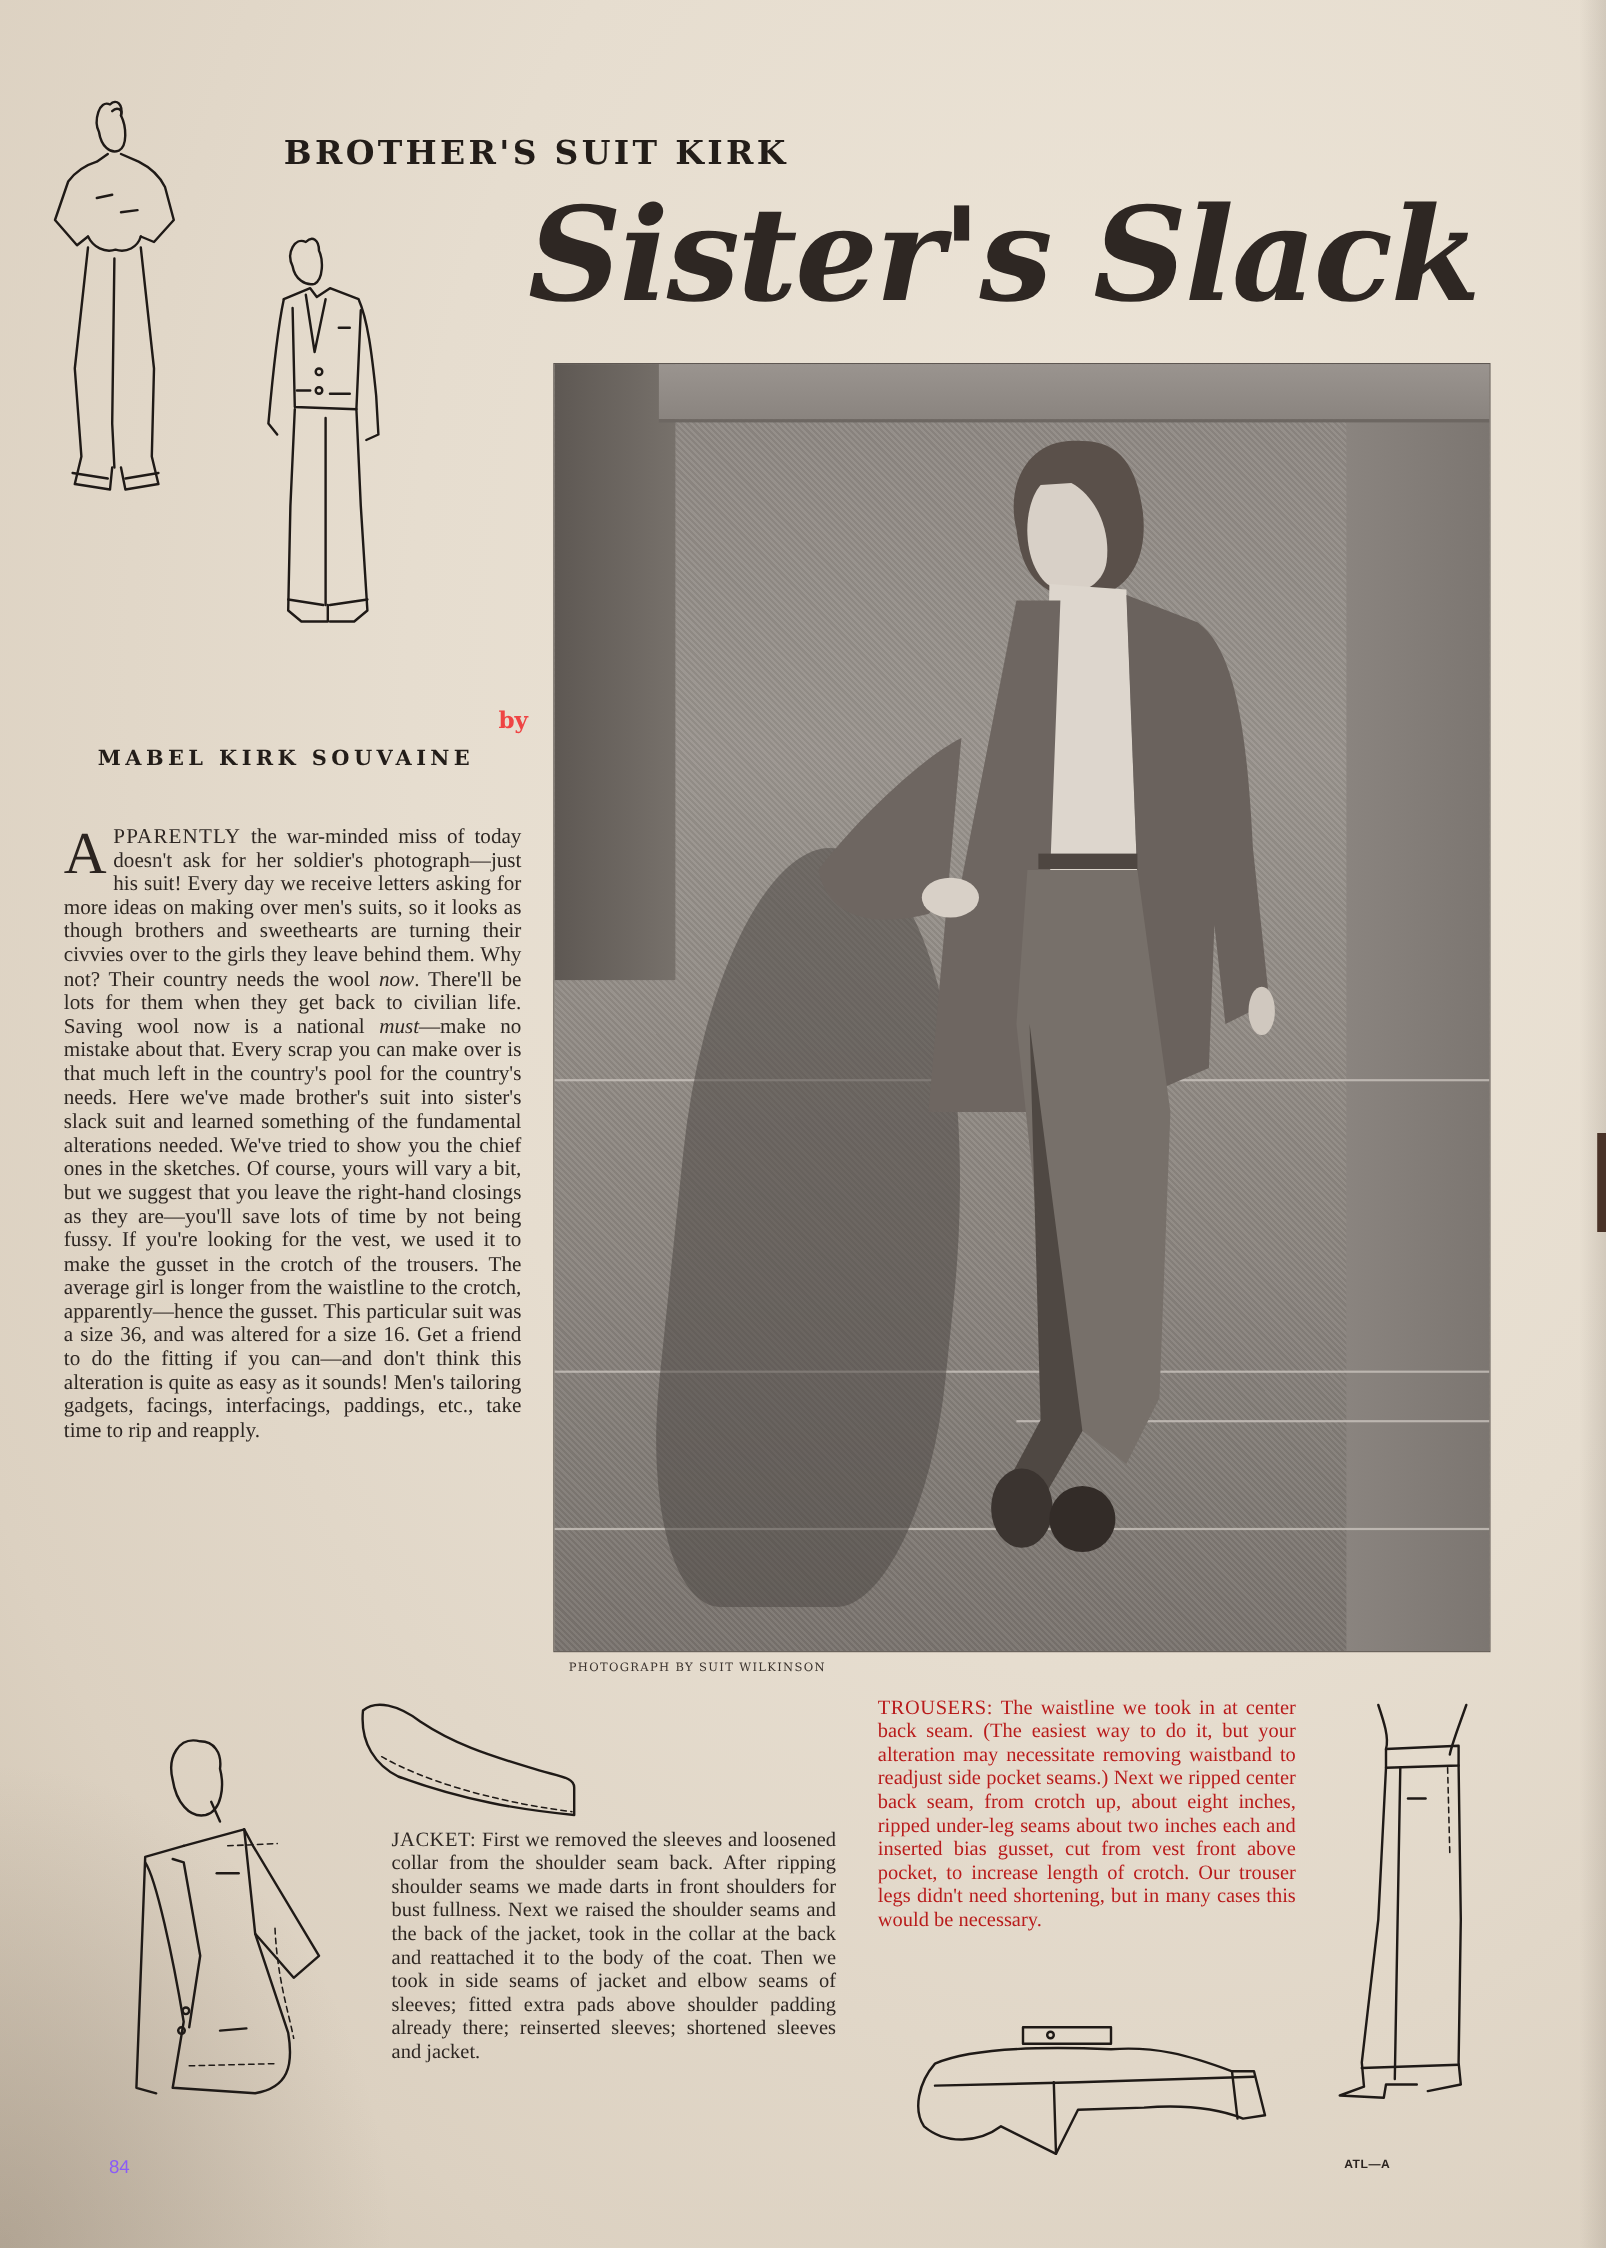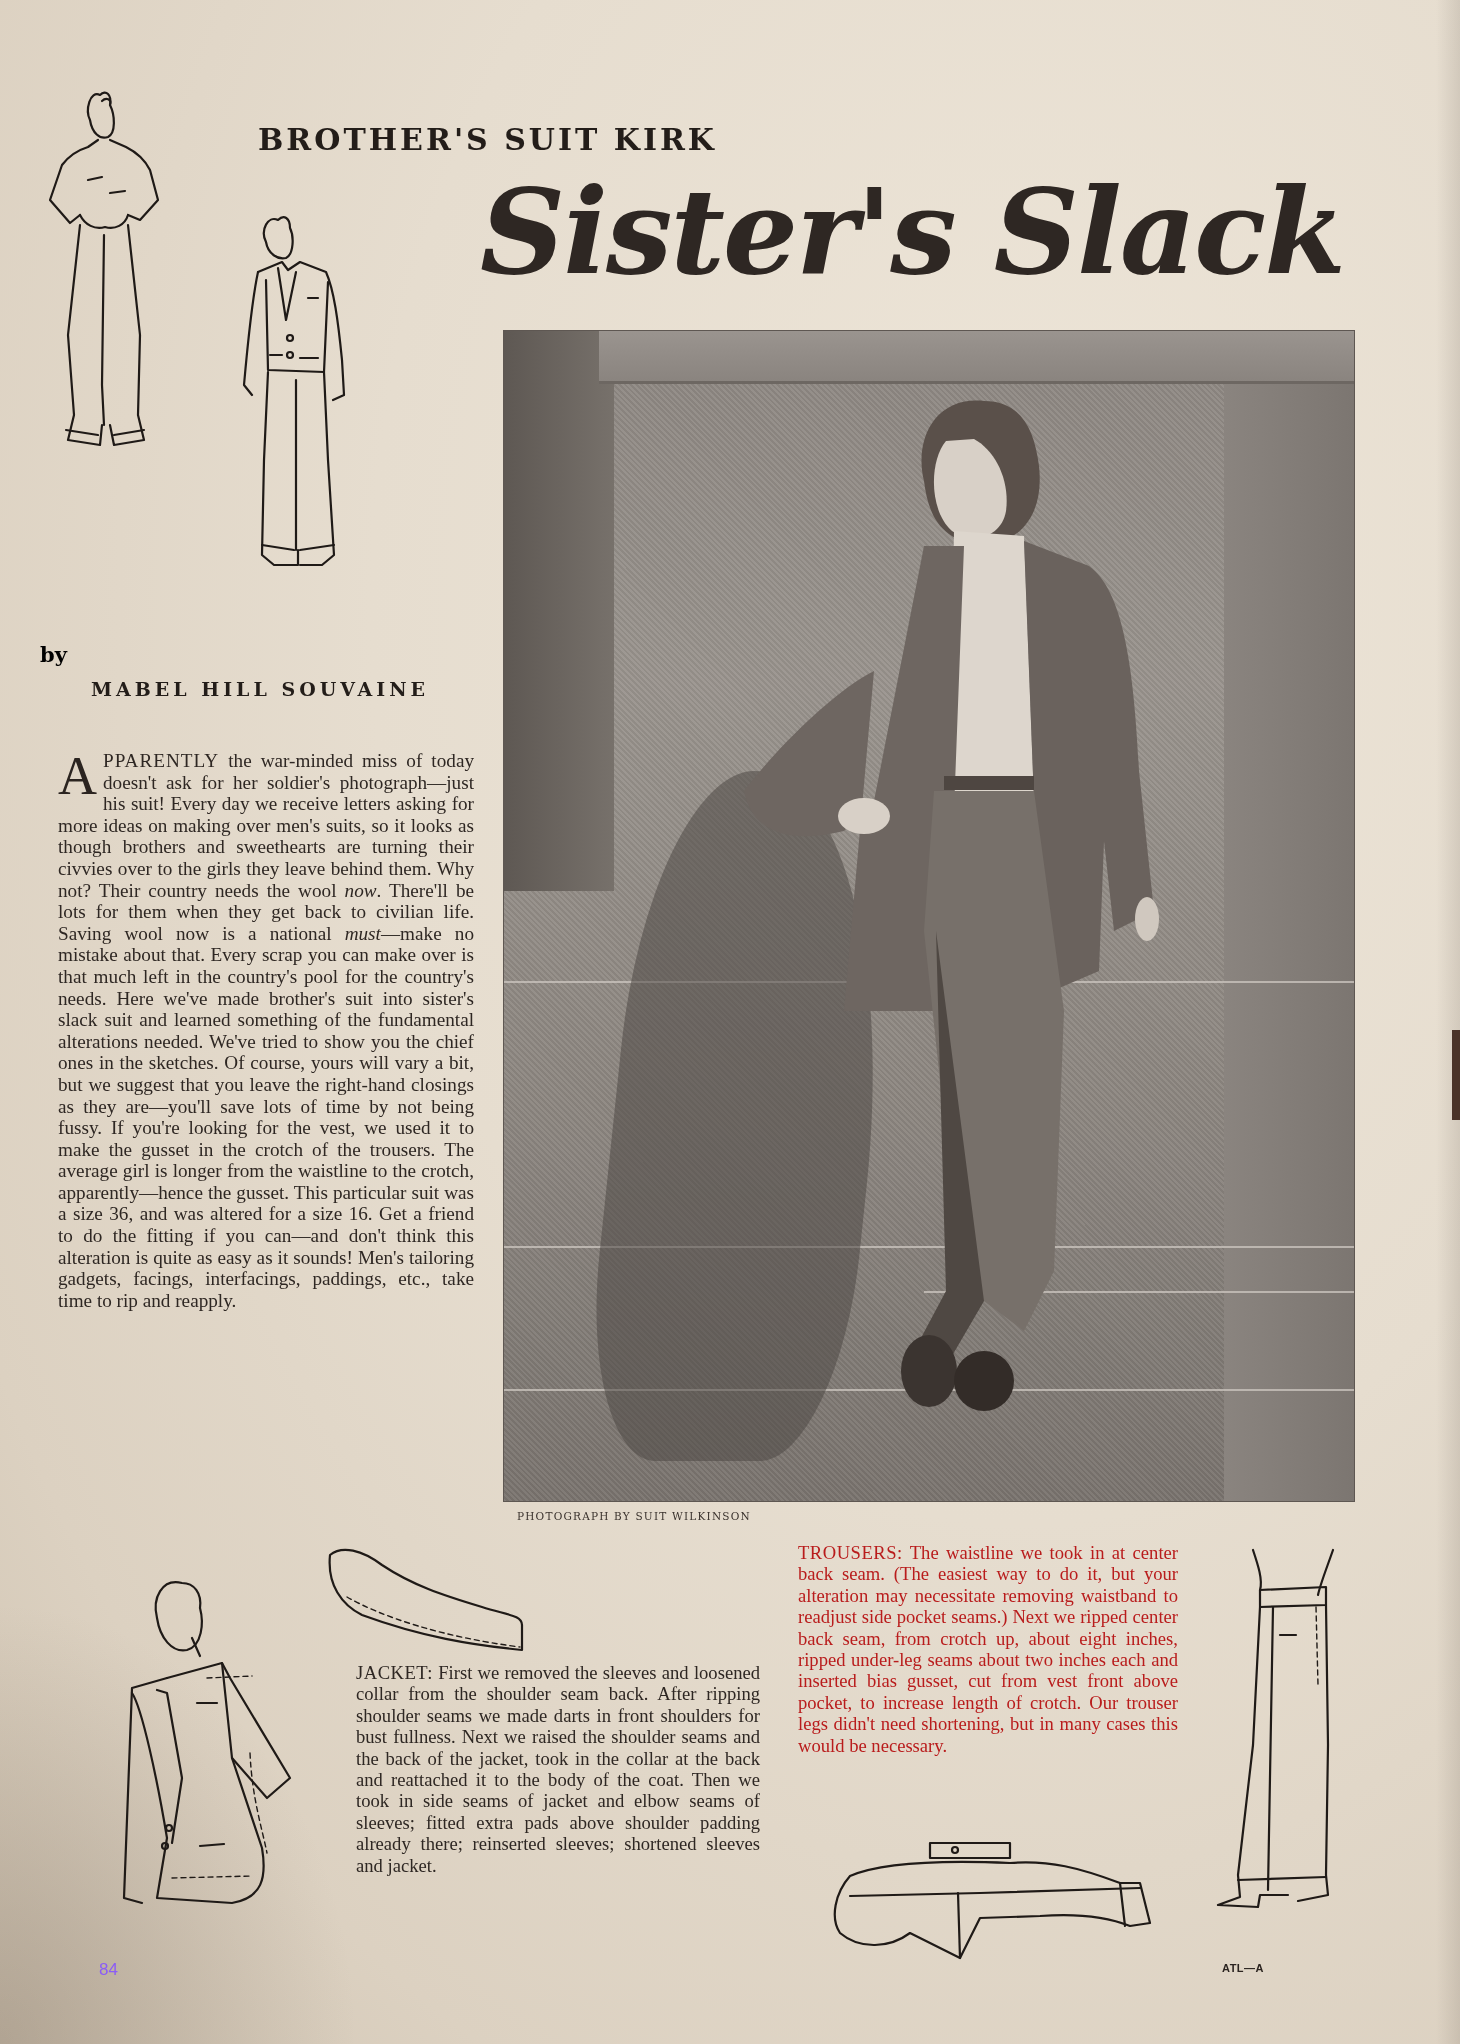--- a/index.html
+++ b/index.html
@@ -30,22 +30,22 @@
   .script-title {
     position:absolute; left:470px; top:158px; width:900px; height:160px;
   }
   .script-title svg { width:100%; height:100%; }
   .script-title text {
     font-family: "DejaVu Serif", serif; font-style:italic; font-weight:bold;
     font-size:118px; fill:#2e2723; letter-spacing:-2px;
   }
 
   .byline-by {
-    position:absolute; left:40px; top:642px; width:440px; text-align:left;
-    font-family:"DejaVu Serif", serif; font-weight:bold; font-size:21px; color:#000000;
+    position:absolute; left:40px; top:642px; width:440px; text-align:right;
+    font-family:"DejaVu Serif", serif; font-weight:bold; font-size:21px; color:#ef4444;
   }
   .byline-name {
     position:absolute; left:40px; top:678px; width:440px; text-align:center;
     font-family:"DejaVu Serif", serif; font-weight:bold; font-size:19px; letter-spacing:4px; color:#231d19;
   }
 
   .body-col {
     position:absolute; left:58px; top:750px; width:416px;
     font-size:19.2px; line-height:21.6px; text-align:justify; color:#2e2723;
     hyphens:manual;
@@ -161,21 +161,21 @@
 </div>
 
 <div class="kicker">BROTHER'S SUIT KIRK</div>
 <div class="script-title">
   <svg viewBox="0 0 900 160" preserveAspectRatio="none">
     <text x="10" y="115">Sister's Slack Suit</text>
   </svg>
 </div>
 
 <div class="byline-by">by</div>
-<div class="byline-name">MABEL HILL SOUVAINE</div>
+<div class="byline-name">MABEL KIRK SOUVAINE</div>
 
 <div class="body-col">
   <span class="drop">A</span><span class="lead">PPARENTLY</span><span> the war-minded miss of today doesn't ask for her soldier's photograph—just his suit! Every day we receive letters asking for more ideas on making over men's suits, so it looks as though brothers and sweethearts are turn­ing their civvies over to the girls they leave behind them. Why not? Their country needs the wool </span><em>now</em><span>. There'll be lots for them when they get back to civilian life. Saving wool now is a national </span><em>must</em><span>—make no mistake about that. Every scrap you can make over is that much left in the country's pool for the country's needs. Here we've made brother's suit into sister's slack suit and learned some­thing of the fundamental alterations needed. We've tried to show you the chief ones in the sketches. Of course, yours will vary a bit, but we suggest that you leave the right-hand closings as they are—you'll save lots of time by not being fussy. If you're looking for the vest, we used it to make the gusset in the crotch of the trousers. The average girl is longer from the waistline to the crotch, apparently—hence the gusset. This particular suit was a size 36, and was altered for a size 16. Get a friend to do the fitting if you can—and don't think this alteration is quite as easy as it sounds! Men's tailoring gadgets, facings, interfacings, paddings, etc., take time to rip and reapply.</span>
 </div>
 
 <div class="photo" title="Young woman in a tailored pinstripe slack suit leaning against a stone wall">
   <div class="tree"></div>
   <div class="slab-side"></div>
   <div class="slab-top"></div>
   <div class="stone-line" style="top:650px;"></div>

